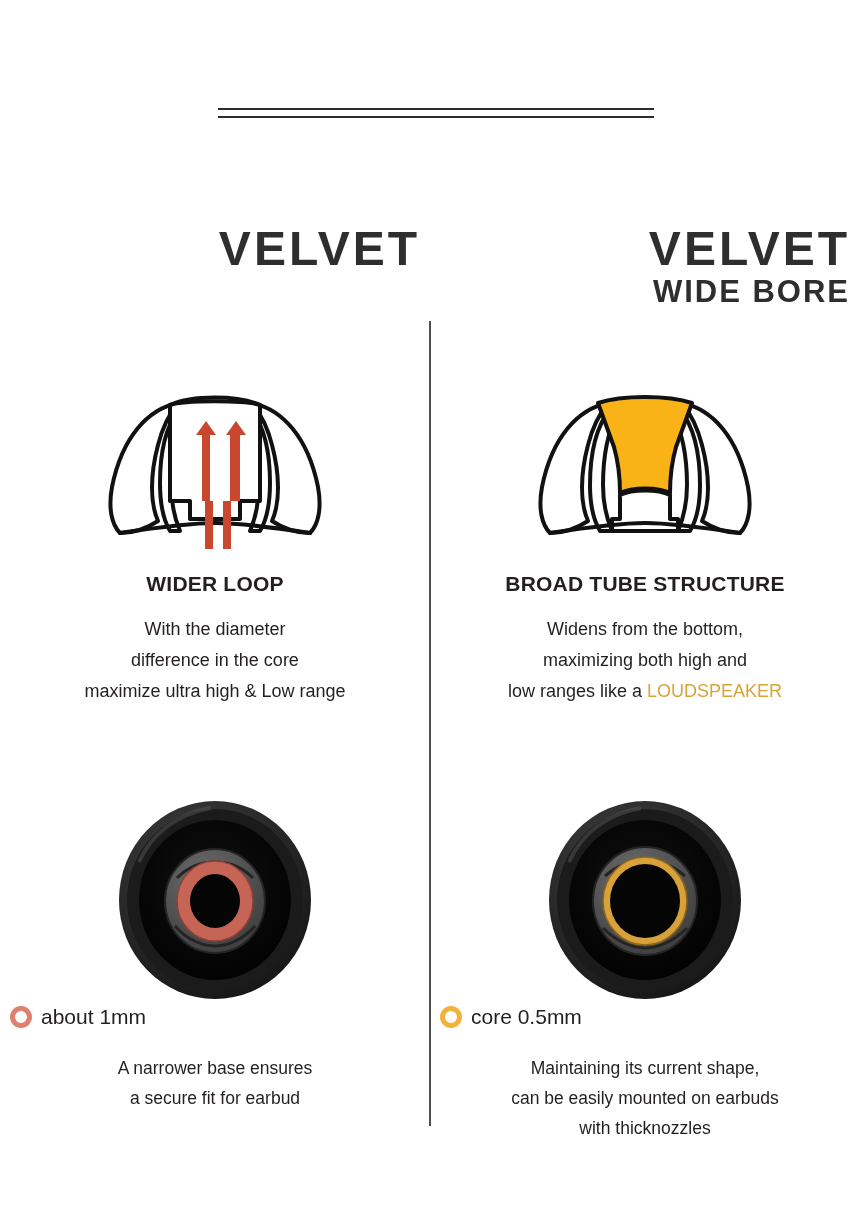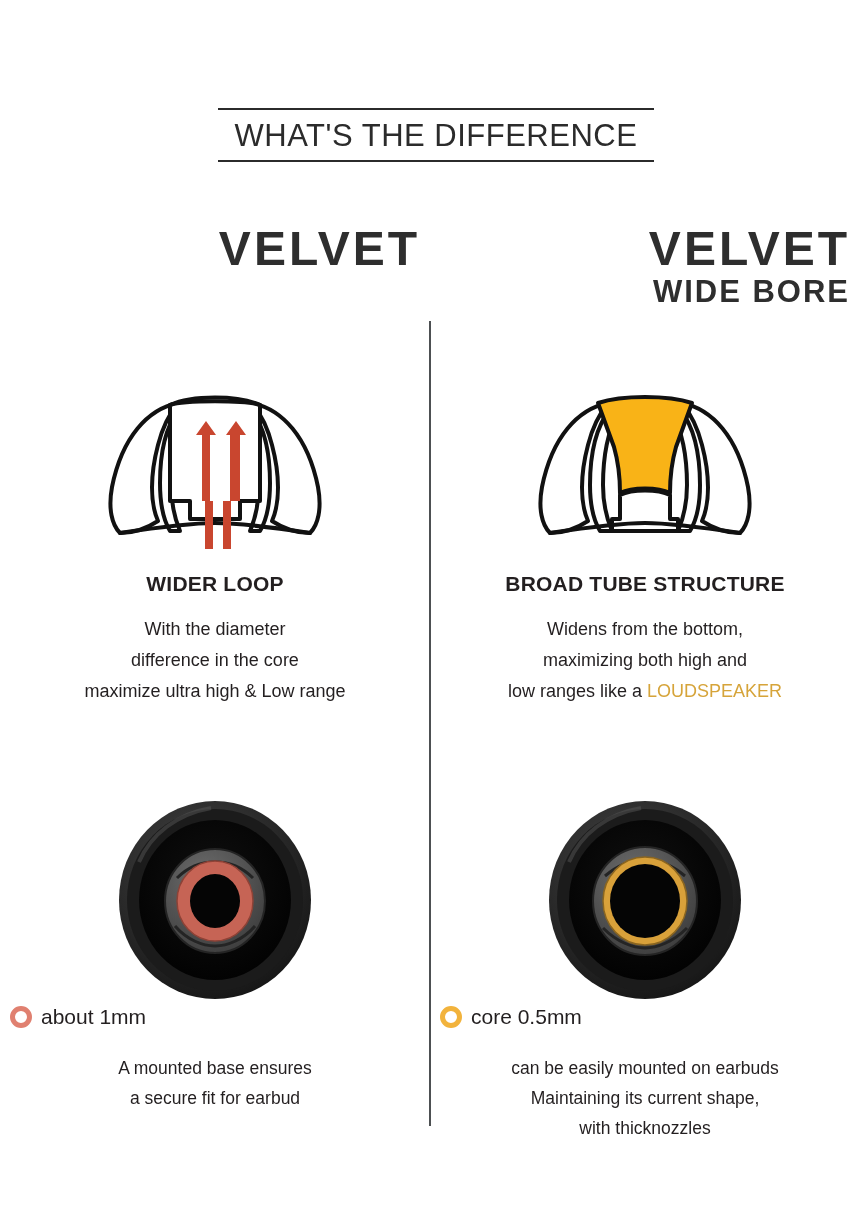--- a/index.html
+++ b/index.html
@@ -157,21 +157,20 @@
     font-size: 17.5px;
     line-height: 30px;
     color: #231f20;
   }
 </style>
 </head>
 <body>
 
 <div class="title-block">
   <div class="rule top"></div>
-  <div class="page-title">WHAT'S THE DIFFERENCE</div>
   <div class="rule bottom"></div>
 </div>
 
 <div class="v-divider"></div>
 
 <div class="col left">
 
   <div class="brand">
     <div class="brand-main">VELVET</div>
   </div>
@@ -241,21 +240,21 @@
       <path d="M24 62 C36 34 62 14 96 8" fill="none" stroke="#555555" stroke-width="4" opacity="0.5"></path>
     </svg>
   </div>
 
   <div class="measure">
     <div class="ring red"></div>
     <div class="measure-label">about 1mm</div>
   </div>
 
   <div class="note">
-    <div>A mounted base ensures</div>
+    <div>A narrower base ensures</div>
     <div>a secure fit for earbud</div>
   </div>
 </div>
 
 <div class="col right">
 
   <div class="brand">
     <div class="brand-main">VELVET</div>
     <div class="brand-sub">WIDE BORE</div>
   </div>
@@ -322,17 +321,17 @@
       <path d="M24 62 C36 34 62 14 96 8" fill="none" stroke="#555555" stroke-width="4" opacity="0.5"></path>
     </svg>
   </div>
 
   <div class="measure">
     <div class="ring amber"></div>
     <div class="measure-label">core 0.5mm</div>
   </div>
 
   <div class="note">
+    <div>Maintaining its current shape,</div>
     <div>can be easily mounted on earbuds</div>
-    <div>Maintaining its current shape,</div>
     <div>with thicknozzles</div>
   </div>
 </div>
 
 </body></html>

